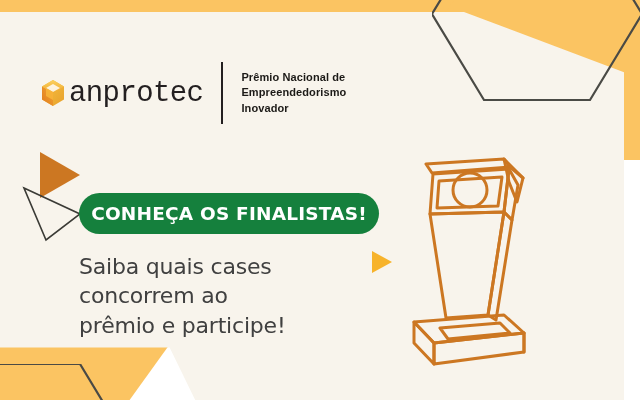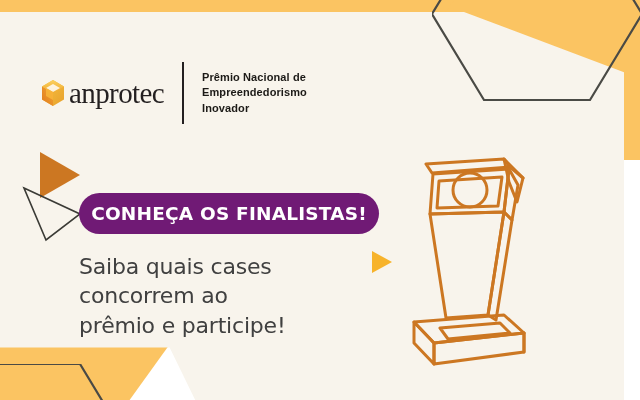--- a/index.html
+++ b/index.html
@@ -63,21 +63,21 @@
     display: flex;
     align-items: center;
     gap: 2px;
   }
   .logo-mark { width: 30px; height: 30px; display: block; }
   .logo-word {
     font-size: 29px;
     letter-spacing: -0.6px;
     color: #231F20;
     font-weight: 400;
-    font-family: Liberation Serif, serif;
+    font-family: Liberation Mono, monospace;
     line-height: 1;
     margin-left: -1px;
   }
   .divider {
     width: 2px;
     height: 62px;
     background: #231F20;
     margin-left: 18px;
     margin-right: 18px;
   }
@@ -108,21 +108,21 @@
     width: 0; height: 0;
     border-top: 11px solid transparent;
     border-bottom: 11px solid transparent;
     border-left: 20px solid #F7B32B;
   }
   
   .cta {
     position: absolute;
     left: 79px; top: 193px;
     width: 300px; height: 41px;
-    background: #701a75;
+    background: #15803d;
     border-radius: 21px;
     display: flex;
     align-items: center;
     justify-content: center;
   }
   .cta-label {
     color: #ffffff;
     font-size: 18.5px;
     font-weight: bold;
     letter-spacing: 0.2px;

